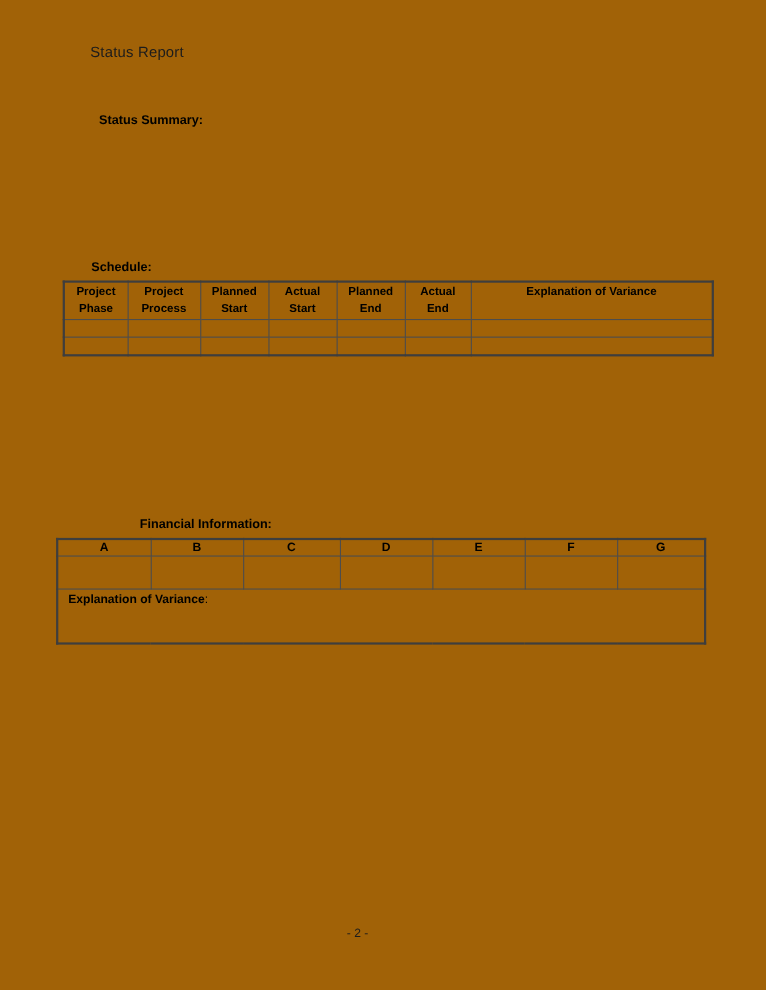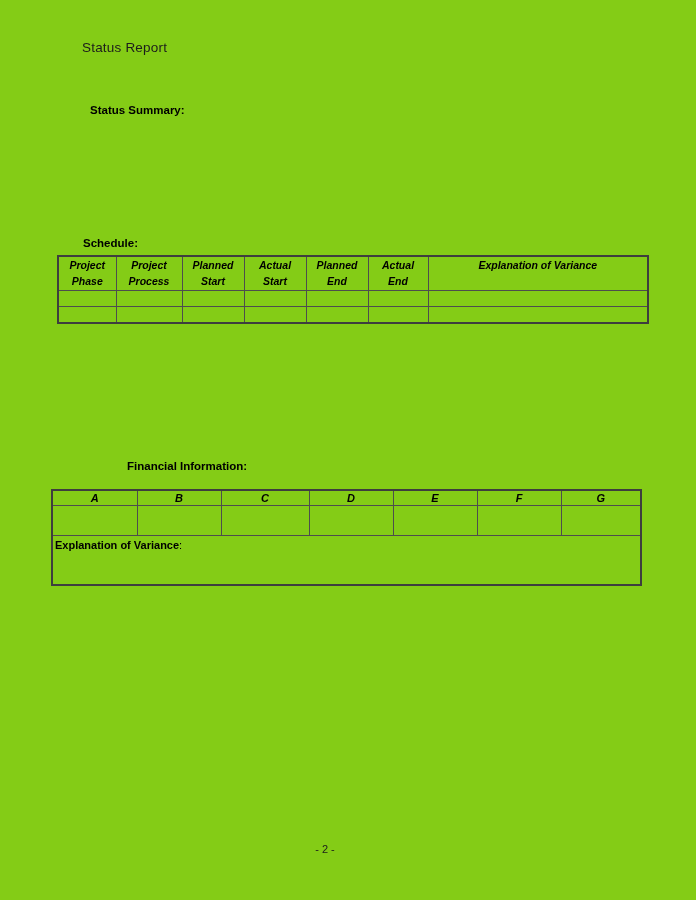--- a/index.html
+++ b/index.html
@@ -6,41 +6,41 @@
     margin: 0;
     padding: 0;
     background: #ffffff;
     font-family: "Liberation Sans", sans-serif;
     color: #000000;
   }
   .page {
     position: relative;
     width: 696px;
     height: 900px;
-    background: #84cc16;
+    background: #a16207;
     overflow: hidden;
   }
   .doc-title {
     position: absolute;
     left: 82px;
     top: 40px;
     font-size: 13.5px;
     font-weight: 400;
     color: #1c1c1c;
     letter-spacing: 0.2px;
   }
   .section-label {
     position: absolute;
     font-size: 11.5px;
     font-weight: 700;
     color: #000000;
   }
   #status-summary-label { left: 90px; top: 104px; }
   #schedule-label       { left: 83px; top: 237px; text-align: right; }
-  #financial-label      { left: 82px; top: 460px; padding-left: 45px; }
+  #financial-label      { left: 82px; top: 471px; padding-left: 45px; }
 
   table {
     border-collapse: collapse;
     table-layout: fixed;
     position: absolute;
   }
   table.schedule  { left: 57px; top: 255px; width: 590px; border: 2px solid #3e3e3e; }
   table.financial { left: 51px; top: 489px; width: 589px; border: 2px solid #3e3e3e; }
   th, td {
     border: 1px solid #4d4d4d;
@@ -48,32 +48,31 @@
     overflow: hidden;
   }
   th {
     font-weight: 700;
     font-size: 10.5px;
     line-height: 15.5px;
     text-align: center;
     vertical-align: top;
     white-space: pre-line;
     padding: 1px 2px;
-    font-style: italic;
   }
   tr.sched-head th { height: 31px; }
   tr.sched-row td  { height: 13px; }
   tr.fin-letters th { height: 12px; line-height: 12px; font-size: 11px; padding-top: 1px; }
   tr.fin-head th   { height: 45px; }
   tr.fin-row td    { height: 27px; }
   tr.fin-expl td {
     height: 44px;
     vertical-align: top;
     text-align: left;
-    padding: 2px 2px;
+    padding: 2px 9px;
     font-size: 11px;
     line-height: 15px;
   }
   .bold-part { font-weight: 700; }
   .reg-part  { font-weight: 400; }
 
   .footer {
     position: absolute;
     left: 0;
     top: 843px;

